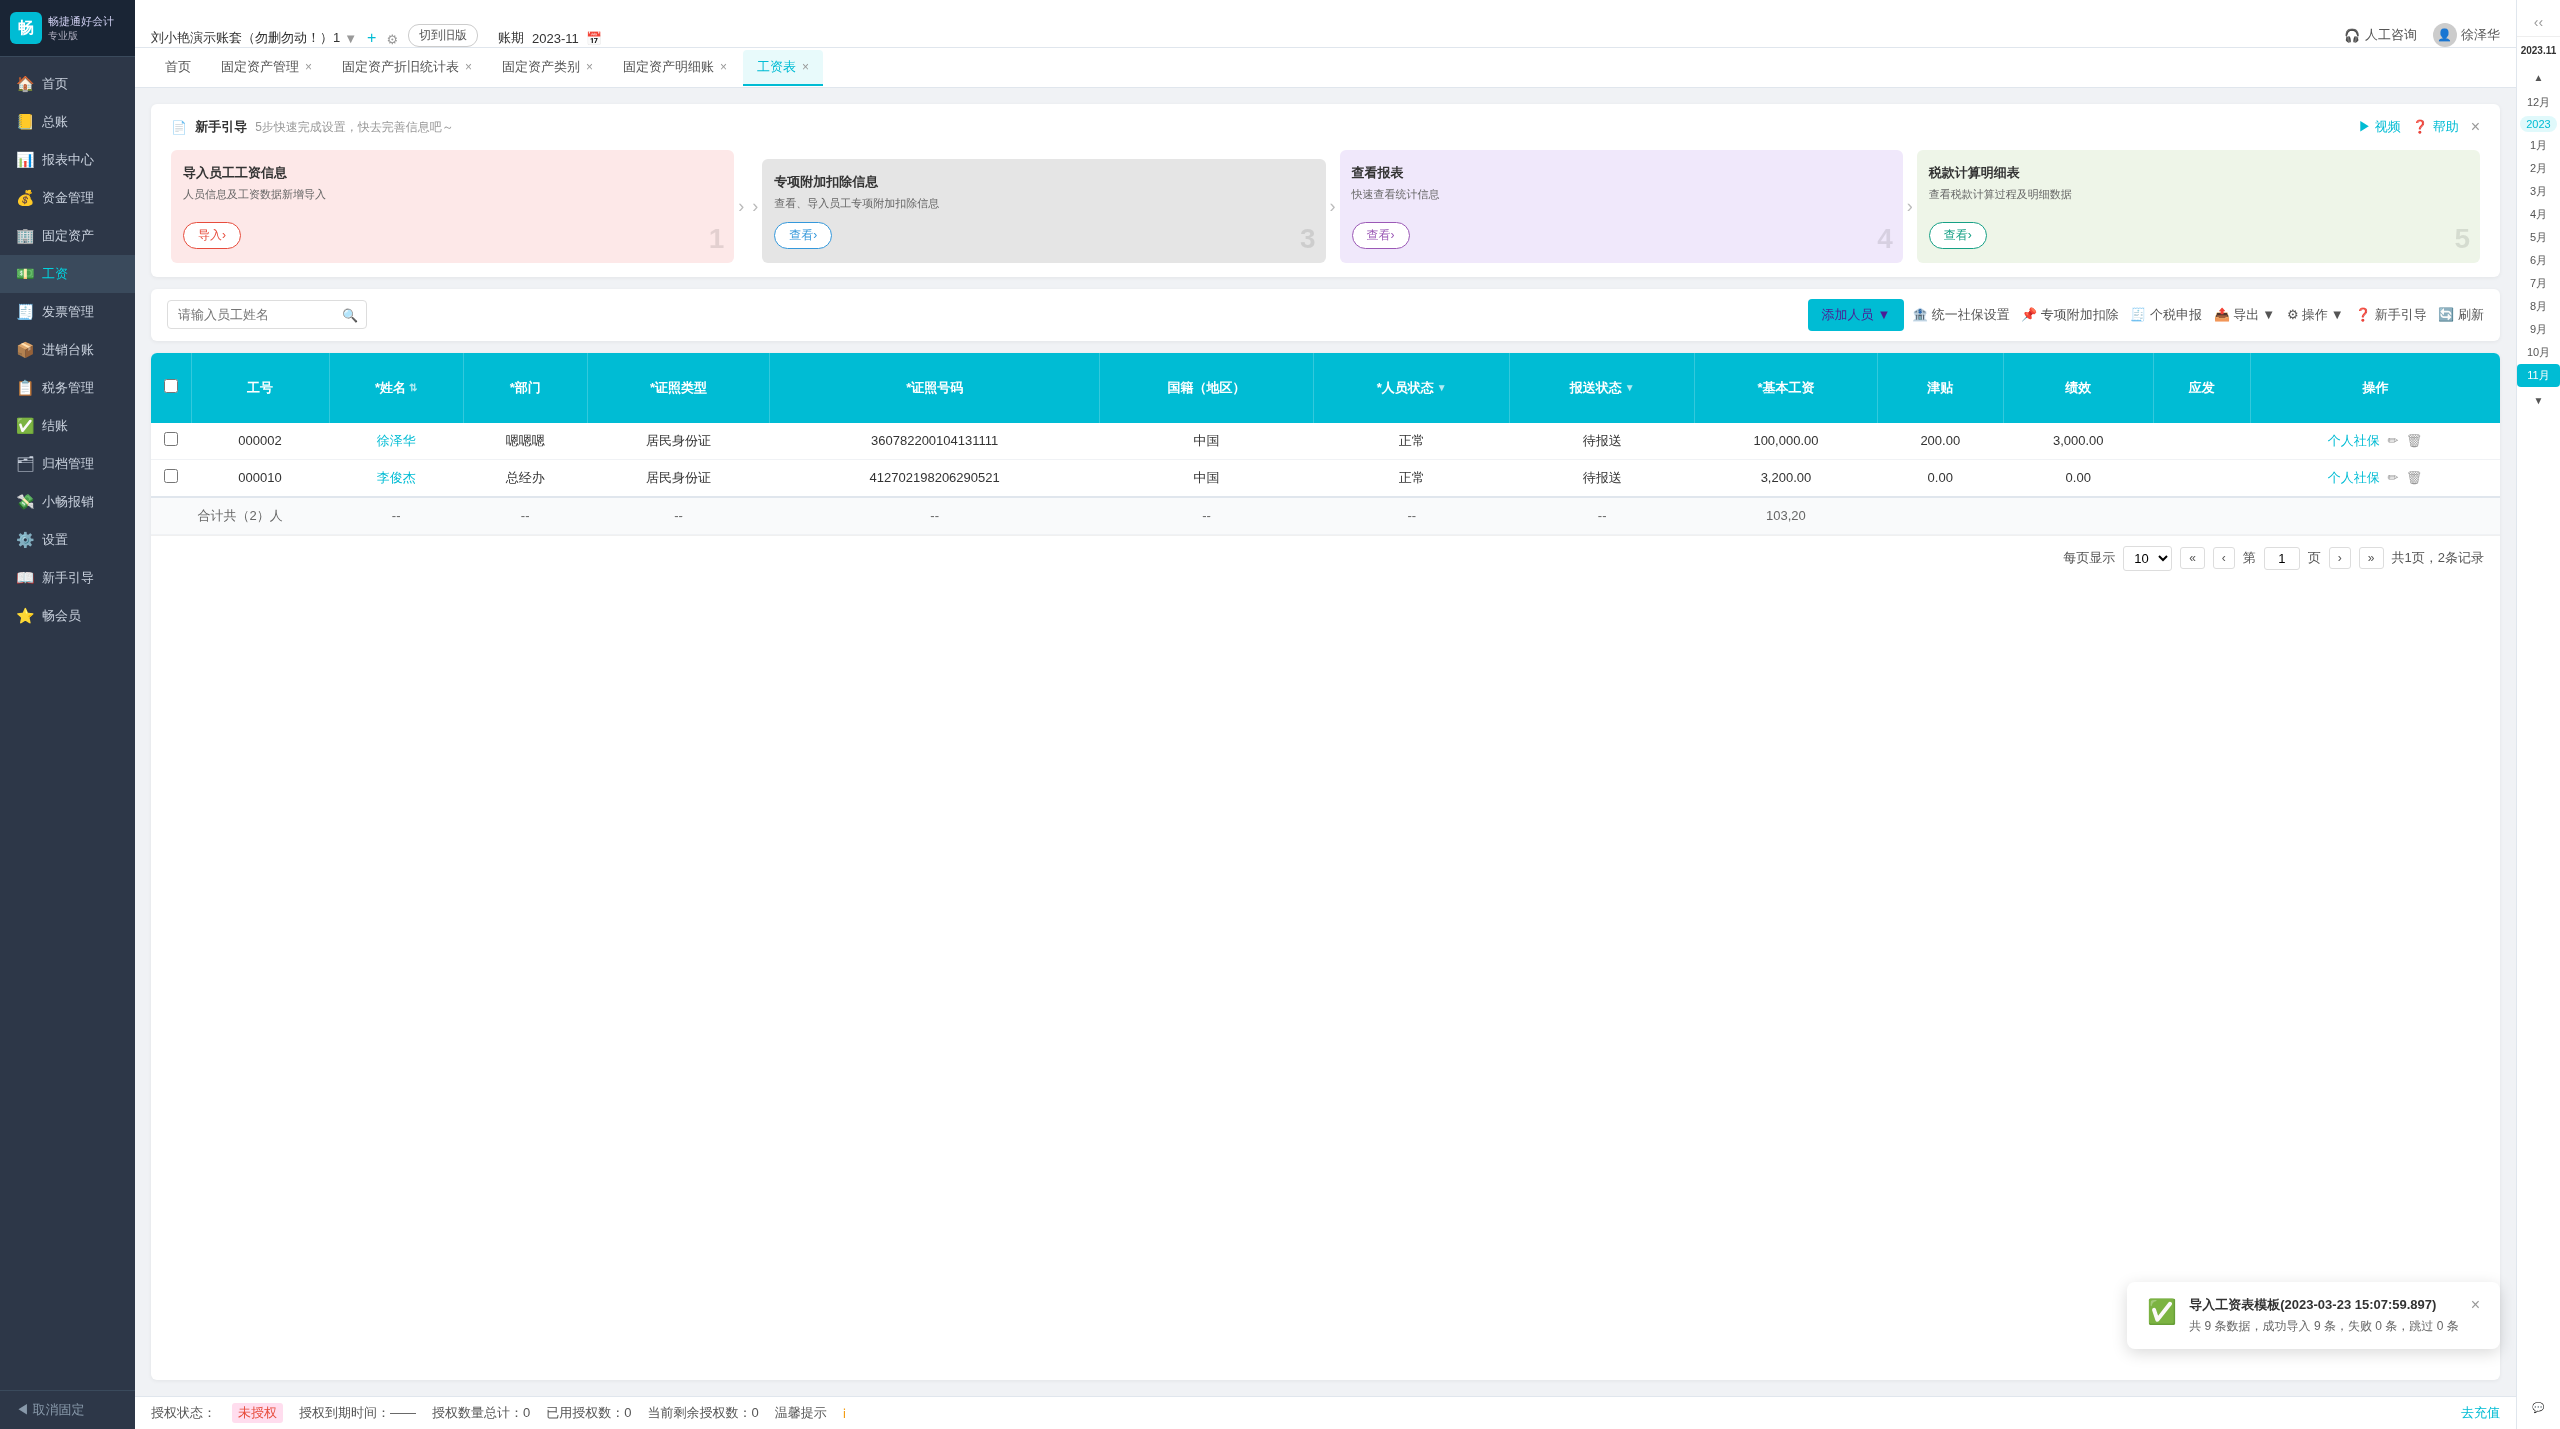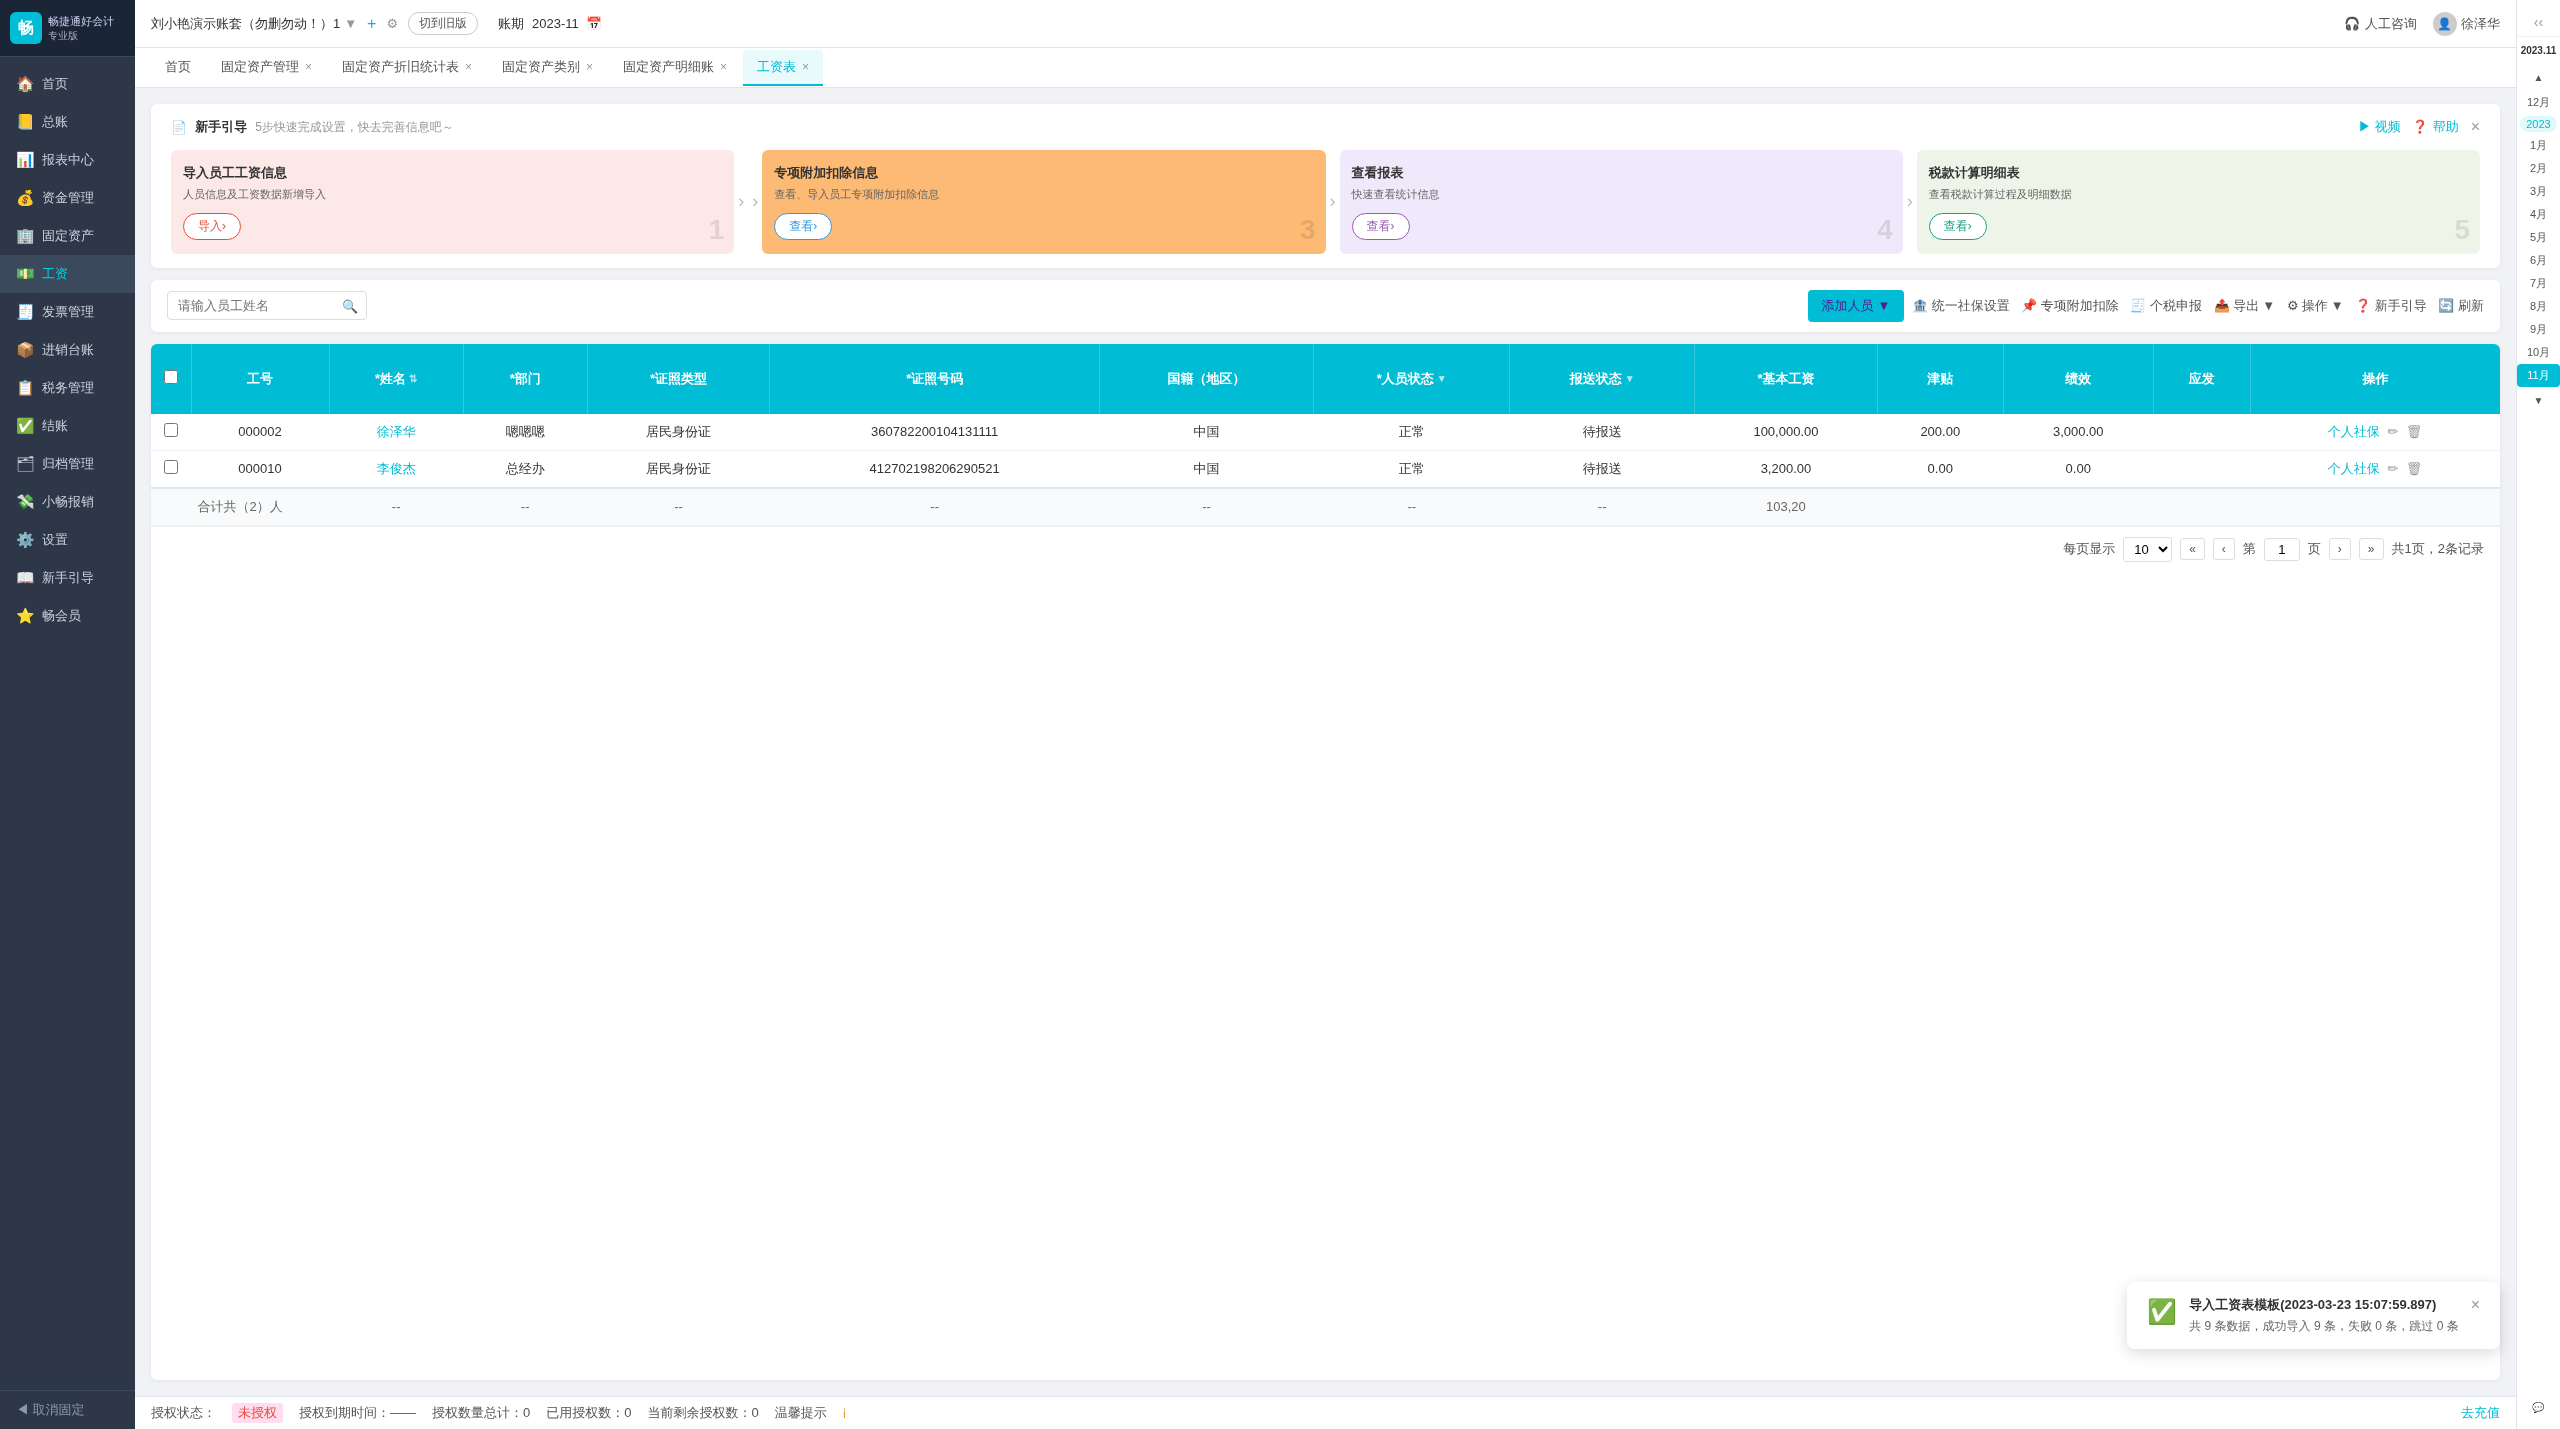--- a/index.html
+++ b/index.html
@@ -51,21 +51,21 @@
 
     
     .main { flex: 1; display: flex; flex-direction: column; overflow: hidden; }
 
     
     .topbar {
       background: #fff;
       border-bottom: 1px solid #e0e6ed;
       padding: 0 16px;
       height: 48px;
-      display: flex; align-items: center; gap: 10px;
+      display: flex; align-items: flex-end; gap: 10px;
       flex-shrink: 0;
     }
     .topbar-account { font-size: 13px; color: #333; display: flex; align-items: center; gap: 4px; }
     .topbar-period { font-size: 13px; color: #333; margin-left: 10px; display: flex; align-items: center; gap: 4px; }
     .topbar-switch-btn {
       background: #fff;
       border: 1px solid #ccc;
       border-radius: 11px;
       padding: 2px 10px;
       font-size: 12px;
@@ -110,21 +110,21 @@
     .guide-steps { display: flex; align-items: stretch; gap: 0; }
     .guide-step {
       flex: 1; border-radius: 6px; padding: 14px 12px;
       display: flex; flex-direction: column; position: relative;
     }
     .guide-step-arrow {
       display: flex; align-items: center; color: #bbb; font-size: 18px; padding: 0 4px;
     }
     .step-1 { background: #fde8e8; }
     .step-2 { background: #e8f6ee; }
-    .step-3 { background: #fdba74; }
+    .step-3 { background: #e5e5e5; margin-top: 9px; }
     .step-4 { background: #f0e8fb; }
     .step-5 { background: #eef5e8; }
     .step-num { font-size: 28px; font-weight: bold; color: rgba(0,0,0,0.1); position: absolute; bottom: 8px; right: 10px; }
     .step-title { font-size: 13px; font-weight: 600; color: #333; margin-bottom: 4px; }
     .step-desc { font-size: 11px; color: #666; line-height: 1.5; flex: 1; }
     .step-btn {
       margin-top: 10px; padding: 4px 14px; border-radius: 20px;
       border: none; cursor: pointer; font-size: 12px; align-self: flex-start;
     }
     .step-btn-red { background: #fff; color: #e74c3c; border: 1px solid #e74c3c; }

